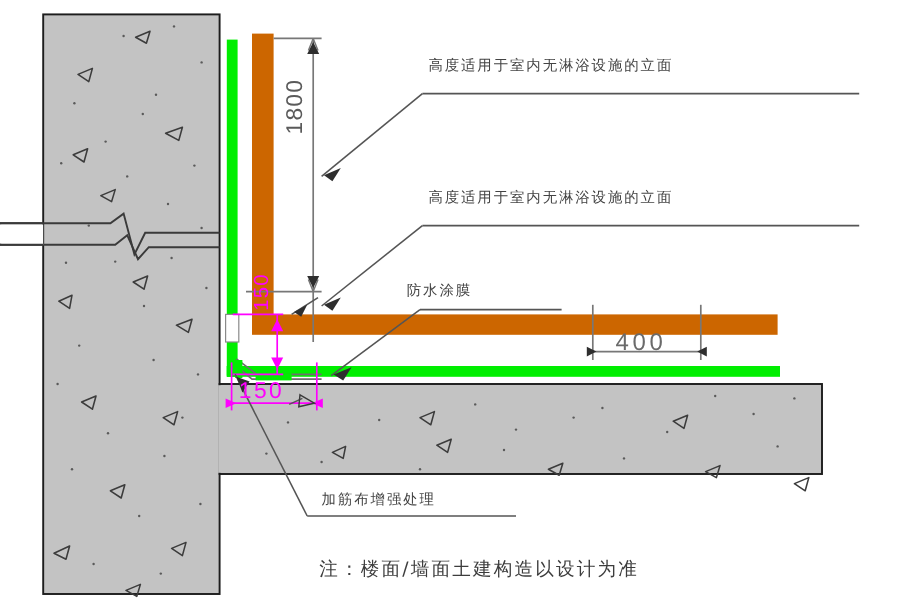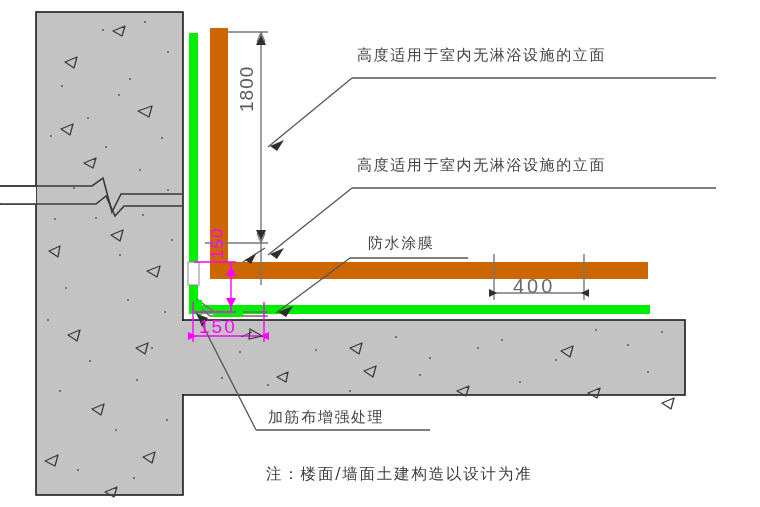--- a/index.html
+++ b/index.html
@@ -2,21 +2,21 @@
 <html><head>
 <meta charset="utf-8">
 <style>
   html,body{margin:0;padding:0;background:#ffffff;}
   body{width:760px;height:507px;overflow:hidden;
        font-family:"Liberation Sans","DejaVu Sans",sans-serif;}
   #stage{position:relative;width:760px;height:507px;background:#ffffff;}
   svg.layer{position:absolute;left:0;top:0;width:760px;height:507px;}
   .lbl{position:absolute;white-space:nowrap;color:#3a3a3a;
        font-family:"DejaVu Sans","Liberation Sans",sans-serif;}
-  .cn{font-size:15px;letter-spacing:1.6px;color:#434343;}
+  .cn{font-size:12px;letter-spacing:1.6px;color:#434343;}
   .note{font-size:15.5px;letter-spacing:1.8px;color:#3d3d3d;}
   .dimtxt{font-family:"Liberation Sans","DejaVu Sans",sans-serif;}
 </style>
 </head>
 <body>
 
 <div id="stage">
 
   <svg class="layer" viewBox="0 0 760 507">
     <defs>
@@ -212,19 +212,19 @@
 
   <div class="lbl dimtxt" style="left:208px;top:259px;font-size:17px;color:#ff00ff;letter-spacing:1px;
               transform:rotate(-90deg);transform-origin:left top;">150</div>
 
   <div class="lbl dimtxt" style="left:199px;top:316px;font-size:19px;color:#ff00ff;letter-spacing:2px;">150</div>
 
   <div class="lbl cn" style="left:357px;top:46px;">高度适用于室内无淋浴设施的立面</div>
 
   <div class="lbl cn" style="left:357px;top:156px;">高度适用于室内无淋浴设施的立面</div>
 
-  <div class="lbl cn" style="left:368px;top:234px;">防水涂膜</div>
+  <div class="lbl cn" style="left:339px;top:234px;">防水涂膜</div>
 
   <div class="lbl note" style="left:266px;top:464px;">注：楼面/墙面土建构造以设计为准</div>
 
   <div class="lbl cn" style="left:268px;top:408px;">加筋布增强处理</div>
 
 </div>
 
 </body></html>

